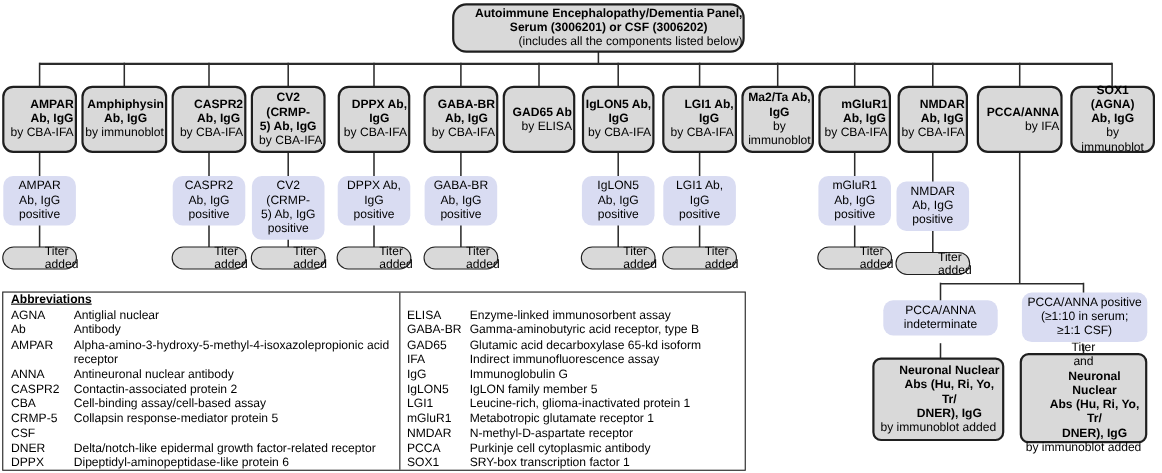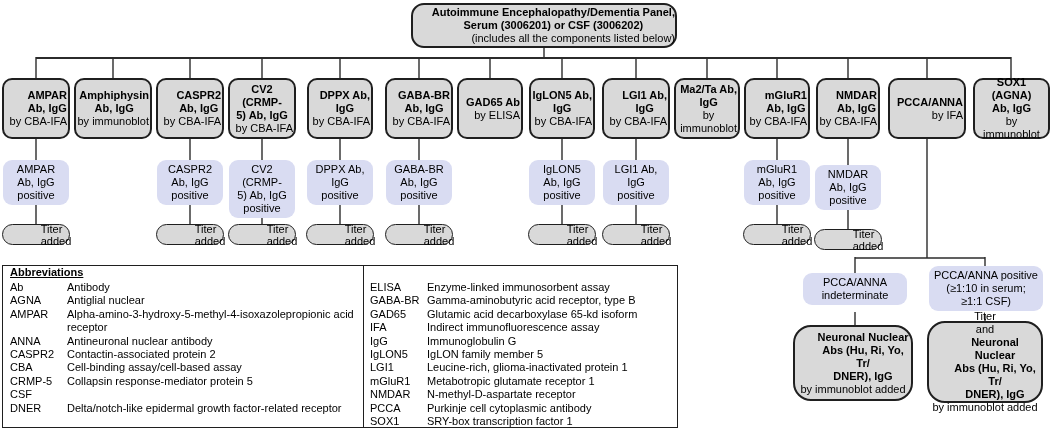--- a/index.html
+++ b/index.html
@@ -16,21 +16,21 @@
   .hdr-title{font-weight:bold;}
   .test{top:78px;height:61px;padding:0 1px;}
   .bname{font-weight:bold;}
 
   .pos{position:absolute;top:160px;width:66px;box-sizing:border-box;background:#d9dcf2;
     border-radius:9px;text-align:center;line-height:13px;white-space:pre-line;padding:3px 1px;z-index:2;}
   .titer{position:absolute;top:224px;width:68px;height:21px;box-sizing:border-box;background:#d9d9d9;
     border:1.5px solid #1f1f1f;border-radius:11px;display:flex;align-items:center;justify-content:center;z-index:2;padding-left:40px;}
 
   .result{position:absolute;box-sizing:border-box;background:#d9d9d9;border:2px solid #1f1f1f;
-    border-radius:18px;text-align:center;line-height:13px;white-space:pre-line;z-index:2;
+    border-radius:8px;text-align:center;line-height:13px;white-space:pre-line;z-index:2;
     display:flex;flex-direction:column;justify-content:center;align-items:center;}
   .rbold{font-weight:bold;margin-left:20px;}
 
   .abbr{position:absolute;left:2px;top:265px;width:676px;height:163px;box-sizing:border-box;
     border:1.3px solid #1f1f1f;background:#fff;z-index:2;}
   .abbr-divider{position:absolute;left:360px;top:0;width:0;height:100%;border-left:1.3px solid #1f1f1f;}
   .abbr-title{position:absolute;left:7px;top:0;font-weight:bold;text-decoration:underline;}
   .ab-col{position:absolute;top:15px;line-height:13.4px;}
   .ab-col.l{left:7px;width:346px;}
   .ab-col.r{left:367px;width:305px;}
@@ -220,28 +220,28 @@
 DNER), IgG</div>
     <div>by immunoblot added</div>
   </div>
 
   <div class="abbr">
     <div class="abbr-divider"></div>
     <div class="abbr-title">Abbreviations</div>
 
     <div class="ab-col l">
       <div class="ab-row">
+          <span class="ab-term">AGNA</span>
+          <span class="ab-def">Antiglial nuclear</span>
+        </div>
+      <div class="ab-row">
           <span class="ab-term">Ab</span>
           <span class="ab-def">Antibody</span>
         </div>
       <div class="ab-row">
-          <span class="ab-term">AGNA</span>
-          <span class="ab-def">Antiglial nuclear</span>
-        </div>
-      <div class="ab-row">
           <span class="ab-term">AMPAR</span>
           <span class="ab-def">Alpha-amino-3-hydroxy-5-methyl-4-isoxazolepropionic acid receptor</span>
         </div>
       <div class="ab-row">
           <span class="ab-term">ANNA</span>
           <span class="ab-def">Antineuronal nuclear antibody</span>
         </div>
       <div class="ab-row">
           <span class="ab-term">CASPR2</span>
           <span class="ab-def">Contactin-associated protein 2</span>
@@ -254,20 +254,24 @@
           <span class="ab-term">CRMP-5</span>
           <span class="ab-def">Collapsin response-mediator protein 5</span>
         </div>
       <div class="ab-row">
           <span class="ab-term">CSF</span>
         </div>
       <div class="ab-row">
           <span class="ab-term">DNER</span>
           <span class="ab-def">Delta/notch-like epidermal growth factor-related receptor</span>
         </div>
+      <div class="ab-row">
+          <span class="ab-term">DPPX</span>
+          <span class="ab-def">Dipeptidyl-aminopeptidase-like protein 6</span>
+        </div>
     </div>
 
     <div class="ab-col r">
       <div class="ab-row">
           <span class="ab-term">ELISA</span>
           <span class="ab-def">Enzyme-linked immunosorbent assay</span>
         </div>
       <div class="ab-row">
           <span class="ab-term">GABA-BR</span>
           <span class="ab-def">Gamma-aminobutyric acid receptor, type B</span>

